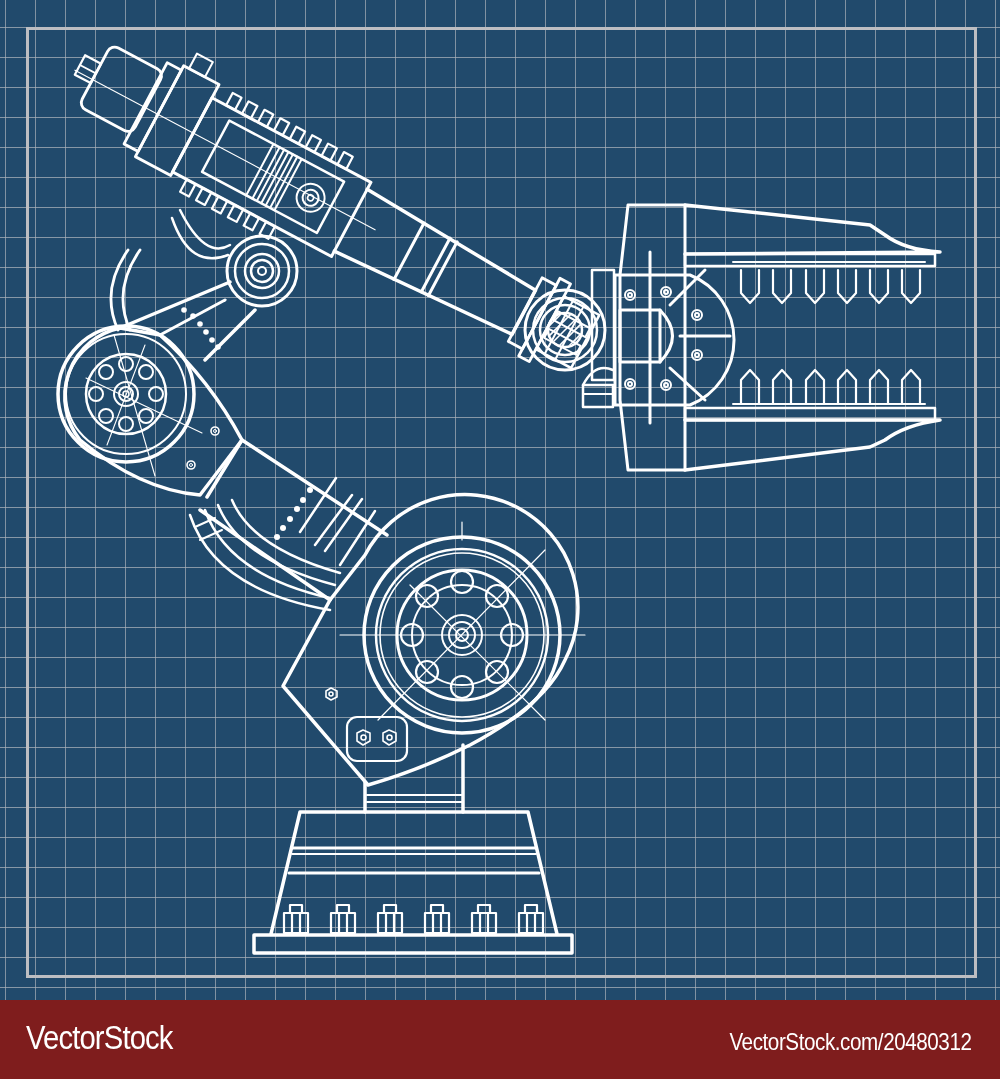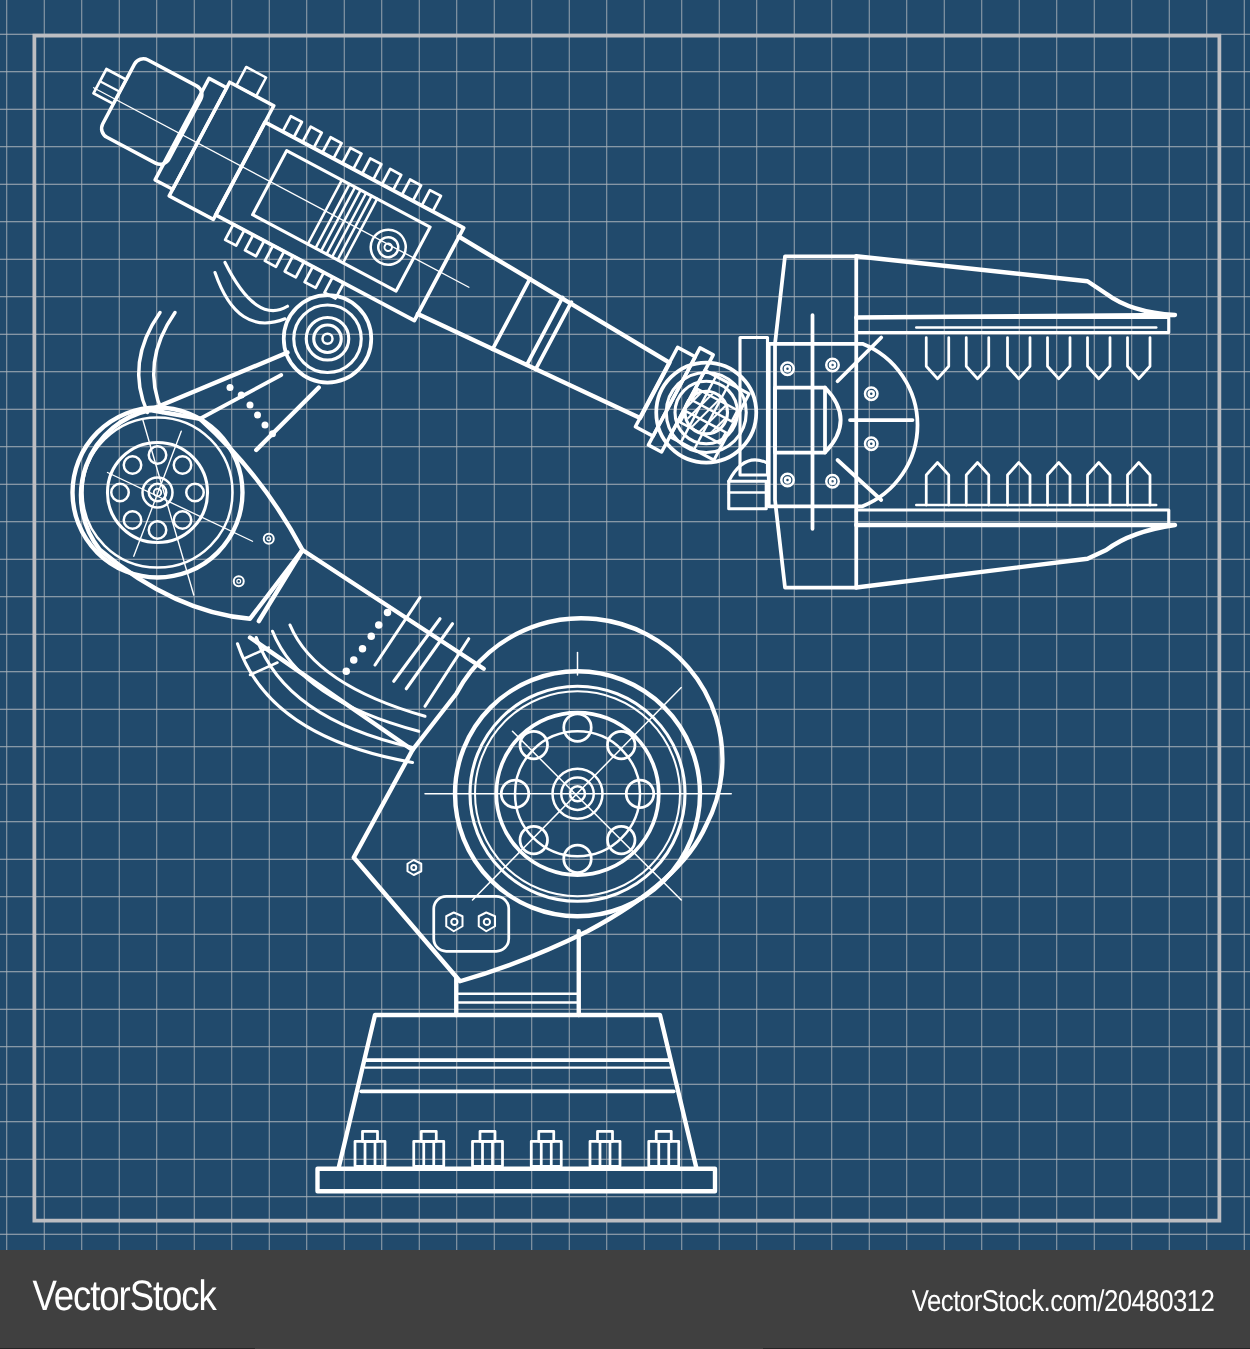--- a/index.html
+++ b/index.html
@@ -1,21 +1,21 @@
 <!DOCTYPE html>
 <html><head>
   <meta charset="utf-8">
   <style>
     html, body { margin: 0; padding: 0; background: #000; }
     body { width: 1000px; height: 1079px; position: relative; overflow: hidden; font-family: "Liberation Sans", sans-serif; }
     .blueprint { position: absolute; left: 0; top: 0; width: 1000px; height: 1000px; background: #214a6c; overflow: hidden; }
     .grid-layer { position: absolute; inset: 0; }
     .frame { position: absolute; left: 26px; top: 27px; width: 945px; height: 945px; border: 3px solid #bdbec2; box-sizing: content-box; }
     .drawing { position: absolute; left: 0; top: 0; width: 1000px; height: 1000px; }
-    .footer { position: absolute; left: 0; top: 1000px; width: 1000px; height: 79px; background: #404040; color: #fff; }
+    .footer { position: absolute; left: 0; top: 1000px; width: 1000px; height: 79px; background: #7f1d1d; color: #fff; }
     .brand { position: absolute; left: 26px; top: 18px; font-size: 34px; letter-spacing: -1px; transform: scaleX(0.86); transform-origin: left center; }
     .ref { position: absolute; right: 28px; top: 28px; font-size: 24px; letter-spacing: -0.5px; transform: scaleX(0.86); transform-origin: right center; }
   </style>
 </head>
 <body>
 
 <div class="blueprint">
   <svg class="grid-layer" width="1000" height="1000" viewBox="0 0 1000 1000">
     <defs>
       <pattern id="g" x="5" y="27" width="30" height="30" patternUnits="userSpaceOnUse">

